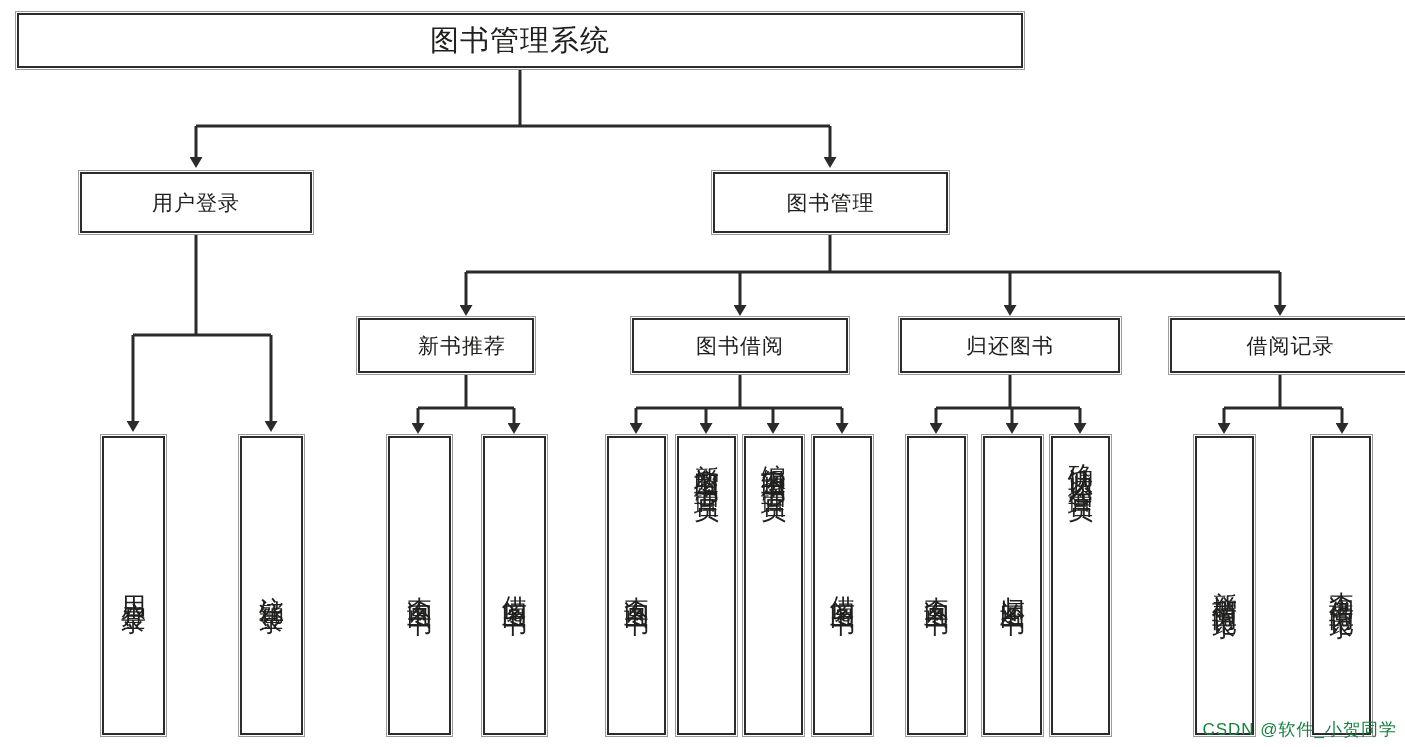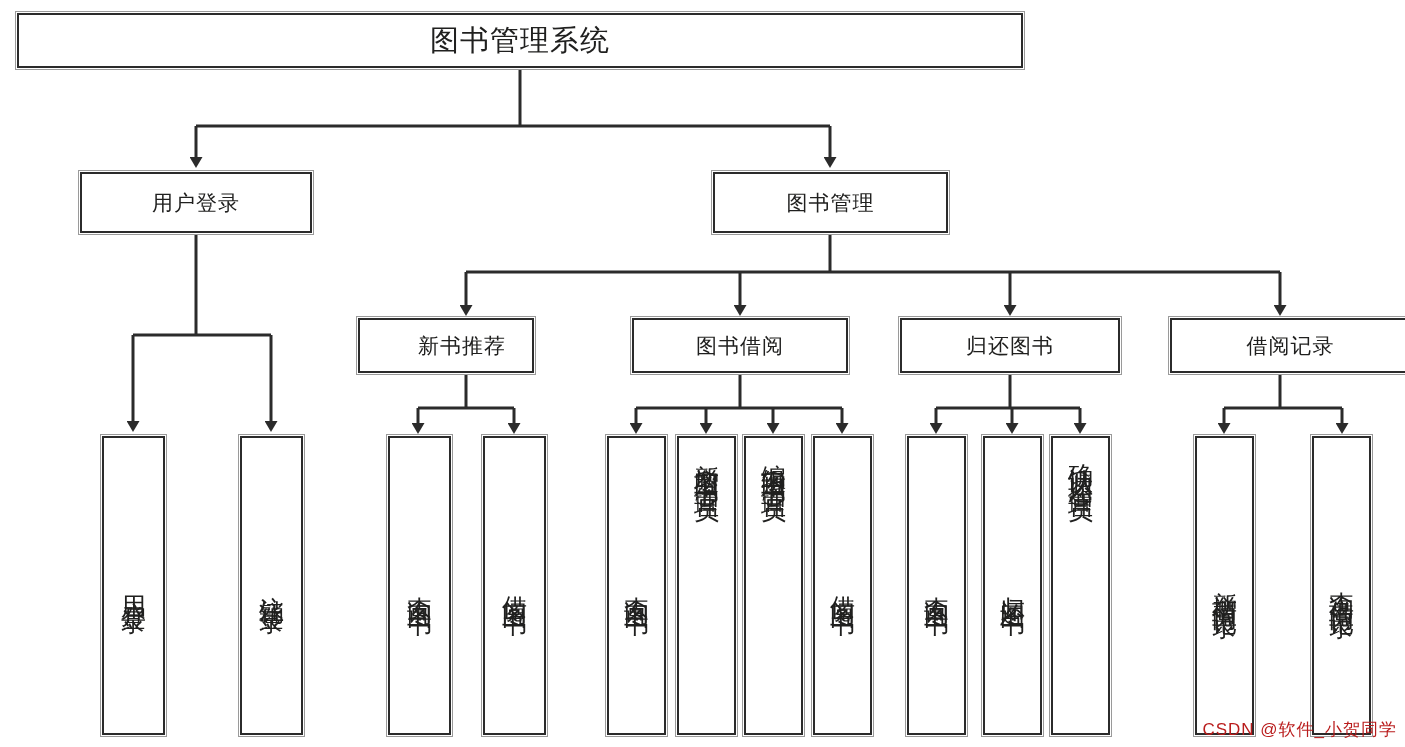--- a/index.html
+++ b/index.html
@@ -50,21 +50,21 @@
     color:#20201f;
   }
   .leaf.center{align-items:center;padding-top:0;}
 
   
   .watermark{
     position:absolute;
     right:8px;
     bottom:6px;
     font-size:17px;
-    color:#b91c1c;
+    color:#15803d;
     letter-spacing:1px;
     white-space:nowrap;
     user-select:none;
   }
 </style>
 </head>
 <body>
 
 <div id="stage">
 

